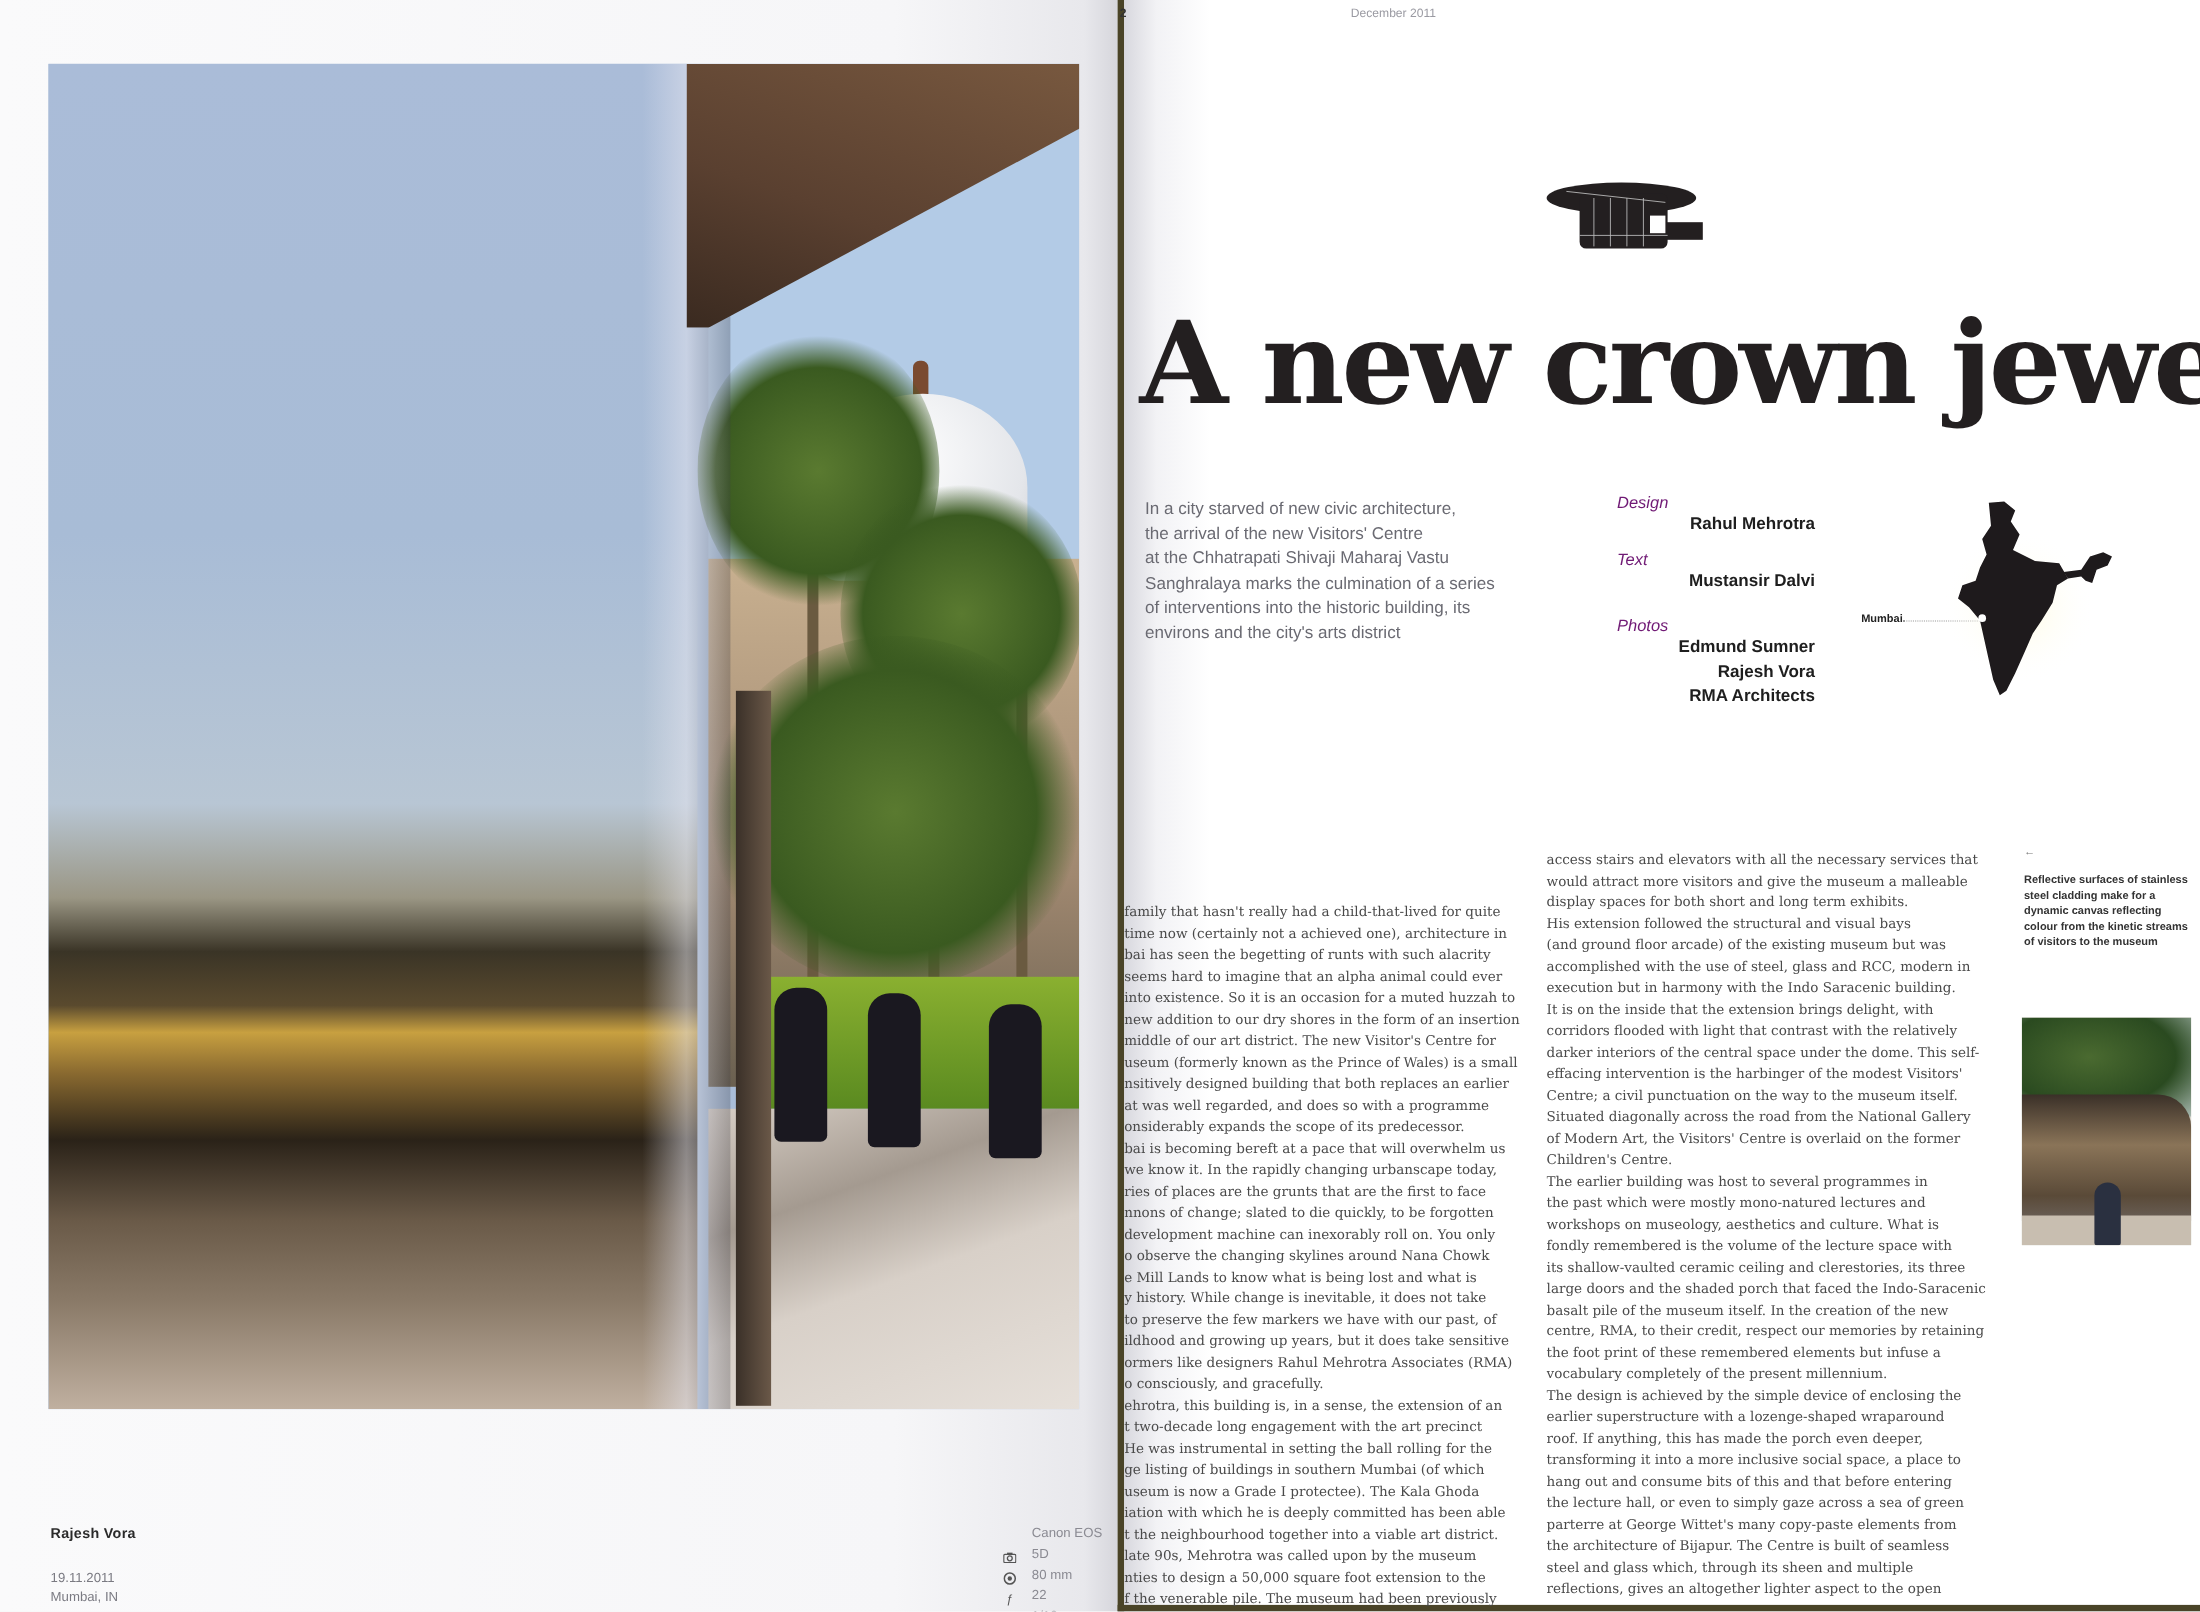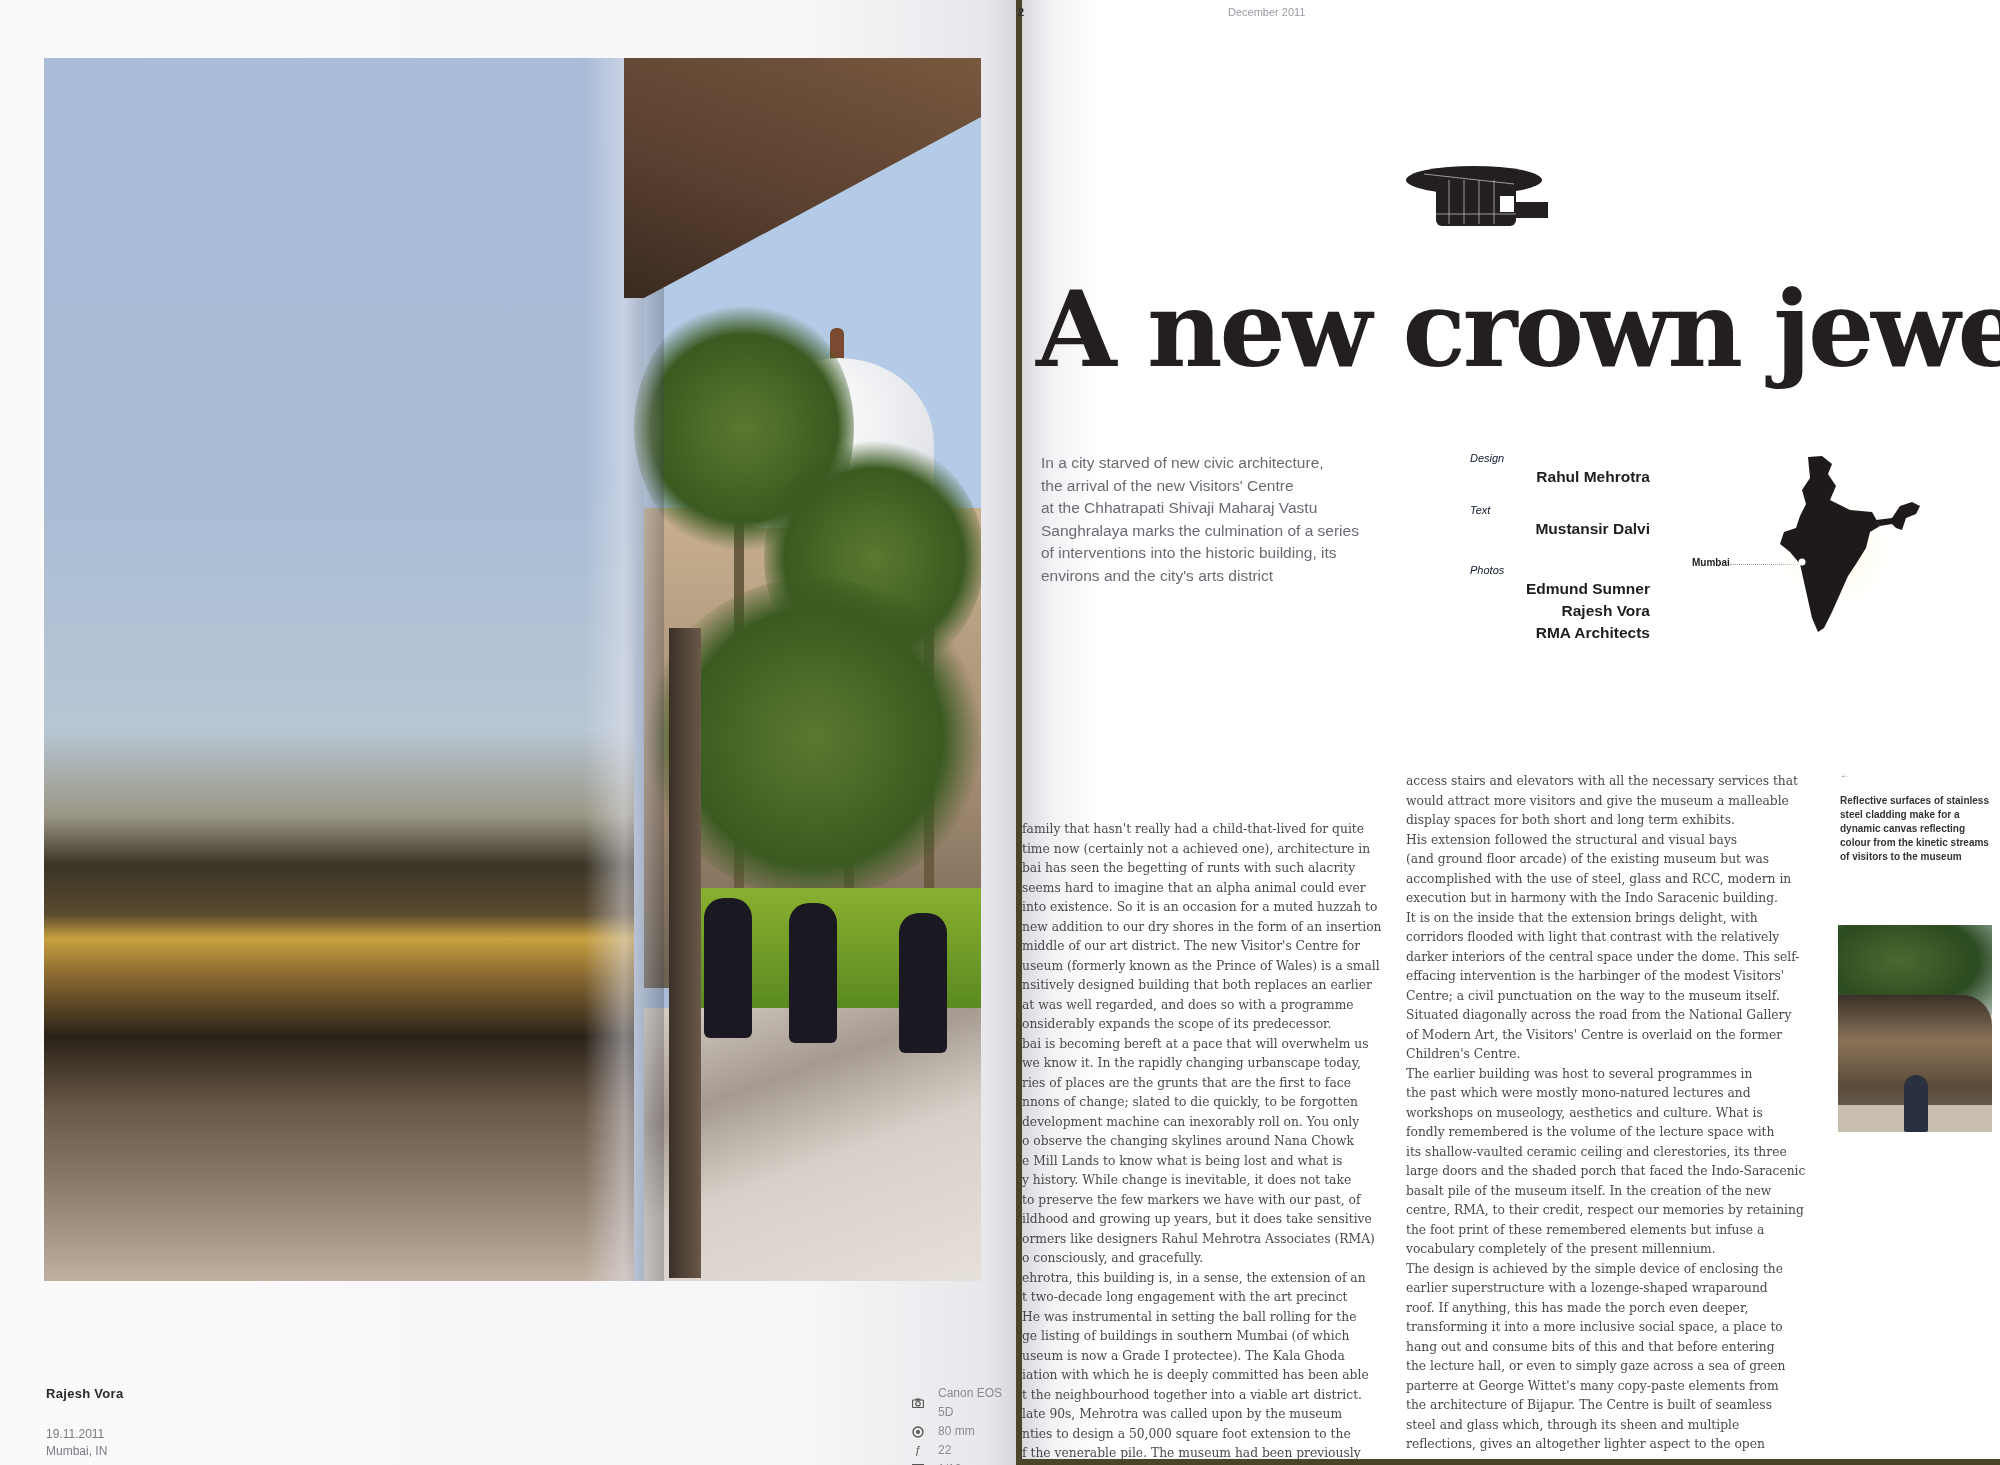--- a/index.html
+++ b/index.html
@@ -23,31 +23,31 @@
   .trunk{position:absolute;background:#6a5a40;width:10px;}
   .hedge{position:absolute;left:640px;top:830px;width:297px;height:120px;background:linear-gradient(180deg,#8ab030,#5a8a20);}
   .pavement{position:absolute;left:600px;top:950px;width:337px;height:273px;background:linear-gradient(160deg,#d8cfc6 0%,#a49a90 30%,#d8d0c8 55%,#e6e0da 100%);}
   .pillar{position:absolute;left:625px;top:570px;width:32px;height:650px;background:linear-gradient(90deg,#3a3028,#6a5848);}
   .person{position:absolute;width:48px;height:140px;background:#1a1820;border-radius:20px 20px 6px 6px;}
 
   
   .photographer{position:absolute;left:46px;top:1386px;font-weight:bold;font-size:13px;color:#2a2a2a;letter-spacing:.3px;}
   .photo-date{position:absolute;left:46px;top:1426px;font-size:12px;color:#7a7a82;line-height:17px;}
   .exif{position:absolute;left:868px;top:1384px;font-size:12px;color:#8a8a92;line-height:19px;}
-  .exif-row{display:flex;align-items:center;gap:14px;padding-left:44px;}
+  .exif-row{display:flex;align-items:flex-end;gap:14px;padding-left:44px;}
   .exif-icon{width:12px;height:12px;display:inline-flex;align-items:center;justify-content:center;color:#555;font-size:11px;}
 
   
   .page-num{position:absolute;left:1018px;top:6px;font-size:11px;font-weight:bold;color:#333;}
   .issue-date{position:absolute;left:1228px;top:6px;font-size:11px;color:#9a9aa2;}
   .building-icon{position:absolute;left:1404px;top:162px;width:150px;height:70px;}
   .title{position:absolute;left:1036px;top:270px;font-family:"DejaVu Serif",serif;font-weight:bold;font-size:104px;letter-spacing:-3px;color:#231f20;white-space:nowrap;line-height:120px;}
   .standfirst{position:absolute;left:1041px;top:452px;width:360px;font-size:15.5px;color:#6a6a72;line-height:22.5px;}
   .credits{position:absolute;left:1470px;top:450px;width:180px;}
-  .credit-label{font-style:italic;font-size:11px;color:#0f172a;line-height:16px;}
+  .credit-label{font-style:italic;font-size:15px;color:#701a75;line-height:16px;}
   .credit-name{font-weight:bold;font-size:15.5px;color:#1e1e1e;line-height:22px;text-align:right;}
   .credit-group{margin-bottom:14px;}
   .map{position:absolute;left:1760px;top:452px;width:200px;height:190px;}
   .map-label{position:absolute;left:1692px;top:557px;font-size:10px;font-weight:bold;color:#222;}
   .map-leader{position:absolute;left:1730px;top:564px;width:72px;border-top:1px dotted #999;}
 
   .body-col{position:absolute;top:772px;font-family:"DejaVu Serif",serif;font-size:12.3px;color:#4a4a4a;line-height:19.5px;white-space:nowrap;overflow:hidden;}
   .col1{left:1022px;width:362px;margin-top:48px;}
   .col2{left:1406px;width:420px;}
   .side-arrow{position:absolute;left:1840px;top:769px;font-size:10px;color:#777;}

